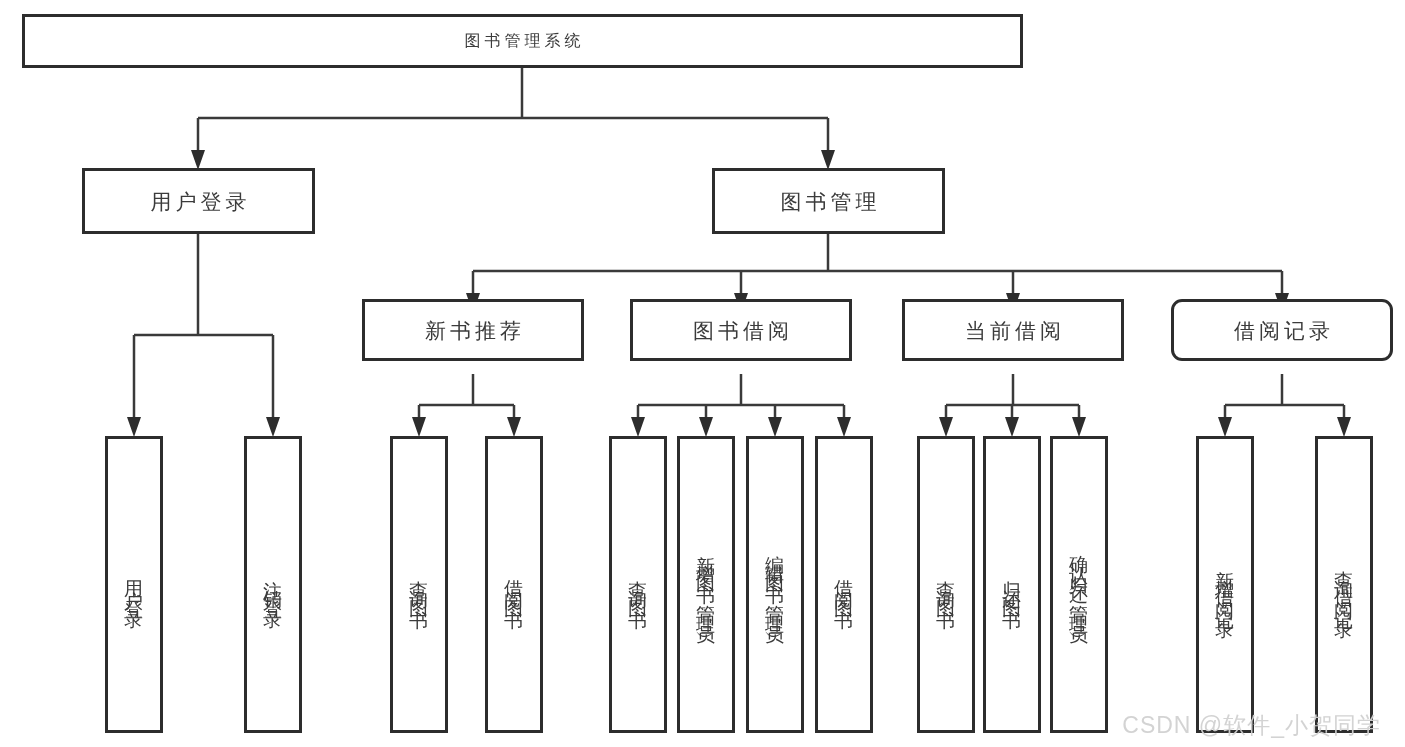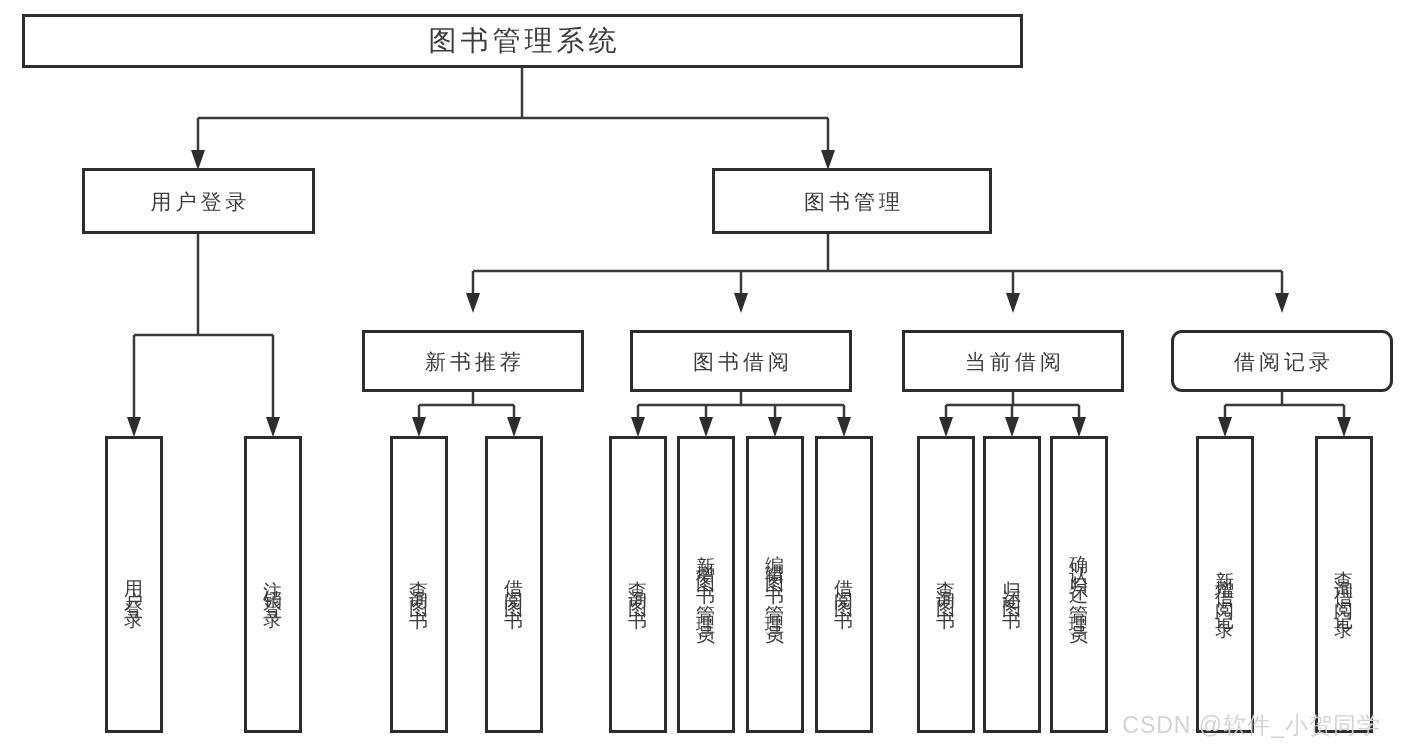--- a/index.html
+++ b/index.html
@@ -35,36 +35,36 @@
     color: #3b3b3b;
   }
   .node .hlabel {
     font-size: 21px;
     letter-spacing: 4px;
     text-indent: 4px;
     white-space: nowrap;
     line-height: 1;
   }
   .node.root .hlabel {
-    font-size: 28px;
+    font-size: 16px;
   }
   .node.leaf .vlabel {
     writing-mode: vertical-rl;
     text-orientation: mixed;
     font-size: 19px;
     letter-spacing: 10px;
     line-height: 1;
   }
   
   .n-root   { left: 22px;  top: 14px;  width: 1001px; height: 54px; }
   
   .n-l2a    { left: 82px;  top: 168px; width: 233px;  height: 66px; }
-  .n-l2b    { left: 712px; top: 168px; width: 280px;  height: 66px; }
-  
-  .n-l3 { top: 330px; width: 222px; height: 62px; }
+  .n-l2b    { left: 712px; top: 168px; width: 233px;  height: 66px; }
+  
+  .n-l3 { top: 299px; width: 222px; height: 62px; }
   .n-l3a { left: 362px; }
   .n-l3b { left: 630px; }
   .n-l3c { left: 902px; }
   .n-l3d { left: 1171px; border-radius: 11px; }
   
   .leaf { top: 436px; width: 58px; height: 297px; }
   .lf-1a { left: 105px; }
   .lf-1b { left: 244px; }
   .lf-2a { left: 390px; }
   .lf-2b { left: 485px; }

